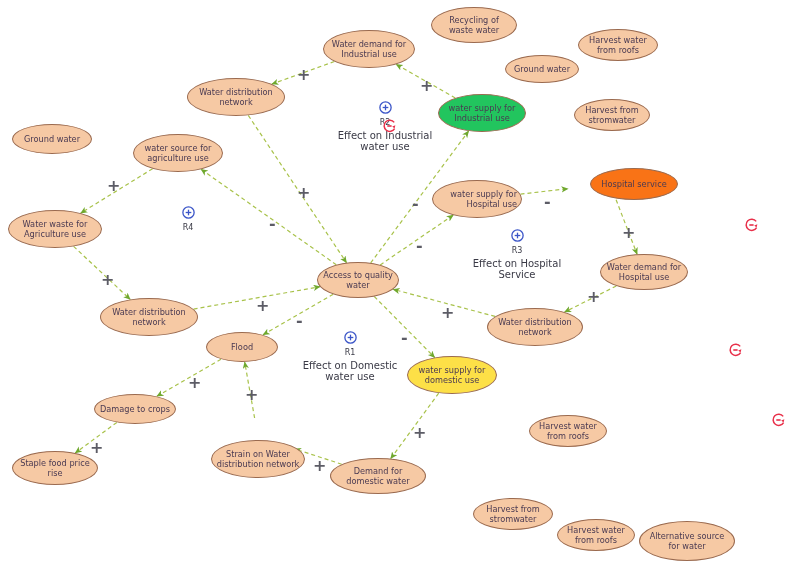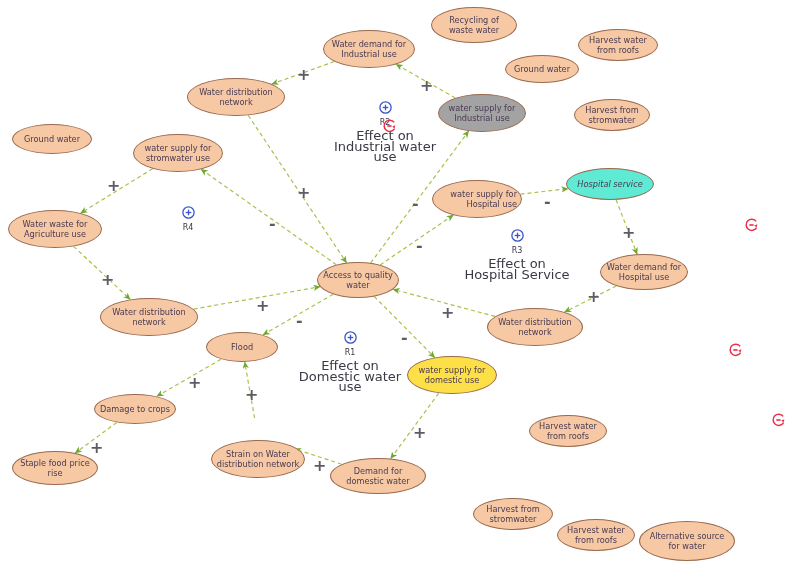--- a/index.html
+++ b/index.html
@@ -48,21 +48,21 @@
     width:110px;
   }
   .loop .badge{
     width:15px;height:15px;margin:0 auto;
     display:block;
   }
   .loop .lid{
     font-size:8px;color:#3A3A46;margin-top:3px;
   }
   .loop .ldesc{
-    font-size:13px;color:#3A3A46;margin-top:4px;line-height:10.5px;
+    font-size:10px;color:#3A3A46;margin-top:4px;line-height:10.5px;
   }
   .rmark{position:absolute;z-index:6;width:16px;height:16px;}
 </style>
 </head>
 <body>
 
 <div id="canvas">
   <svg id="wires">
     <defs>
       <marker id="ah" markerWidth="7" markerHeight="7" refX="5.5" refY="2.6" orient="auto">
@@ -104,33 +104,33 @@
       </div>
       <div class="node" style="left: 431px; top: 7px; width: 86px; height: 36px; background: rgb(246, 201, 164); border-color: rgb(154, 106, 79); color: rgb(74, 58, 82);">
         <span>Recycling of waste water</span>
       </div>
       <div class="node" style="left: 578px; top: 29px; width: 80px; height: 32px; background: rgb(246, 201, 164); border-color: rgb(154, 106, 79); color: rgb(74, 58, 82);">
         <span>Harvest water from roofs</span>
       </div>
       <div class="node" style="left: 505px; top: 55px; width: 74px; height: 28px; background: rgb(246, 201, 164); border-color: rgb(154, 106, 79); color: rgb(74, 58, 82);">
         <span>Ground water</span>
       </div>
-      <div class="node" style="left: 438px; top: 94px; width: 88px; height: 38px; background: #a3a3a3; border-color: rgb(154, 106, 79); color: rgb(74, 58, 82);">
+      <div class="node" style="left: 438px; top: 94px; width: 88px; height: 38px; background: #22c55e; border-color: rgb(154, 106, 79); color: rgb(74, 58, 82);">
         <span>water supply for Industrial use</span>
       </div>
       <div class="node" style="left: 574px; top: 99px; width: 76px; height: 32px; background: rgb(246, 201, 164); border-color: rgb(154, 106, 79); color: rgb(74, 58, 82);">
         <span>Harvest from stromwater</span>
       </div>
       <div class="node" style="left: 133px; top: 134px; width: 90px; height: 38px; background: rgb(246, 201, 164); border-color: rgb(154, 106, 79); color: rgb(74, 58, 82);">
-        <span>water supply for stromwater use</span>
+        <span>water source for agriculture use</span>
       </div>
       <div class="node" style="left: 432px; top: 180px; width: 90px; height: 38px; background: rgb(246, 201, 164); border-color: rgb(154, 106, 79); color: rgb(74, 58, 82); text-align: right;">
         <span>water supply for Hospital use</span>
       </div>
-      <div class="node" style="left: 566px; top: 168px; width: 88px; height: 32px; background: #5eead4; border-color: rgb(154, 106, 79); color: rgb(74, 58, 82); font-style: italic;">
+      <div class="node" style="left: 590px; top: 168px; width: 88px; height: 32px; background: #f97316; border-color: rgb(154, 106, 79); color: rgb(74, 58, 82);">
         <span>Hospital service</span>
       </div>
       <div class="node" style="left: 8px; top: 210px; width: 94px; height: 38px; background: rgb(246, 201, 164); border-color: rgb(154, 106, 79); color: rgb(74, 58, 82);">
         <span>Water waste for Agriculture use</span>
       </div>
       <div class="node" style="left: 600px; top: 254px; width: 88px; height: 36px; background: rgb(246, 201, 164); border-color: rgb(154, 106, 79); color: rgb(74, 58, 82);">
         <span>Water demand for Hospital use</span>
       </div>
       <div class="node" style="left: 317px; top: 262px; width: 82px; height: 36px; background: rgb(246, 201, 164); border-color: rgb(154, 106, 79); color: rgb(74, 58, 82);">
         <span>Access to quality water</span>

